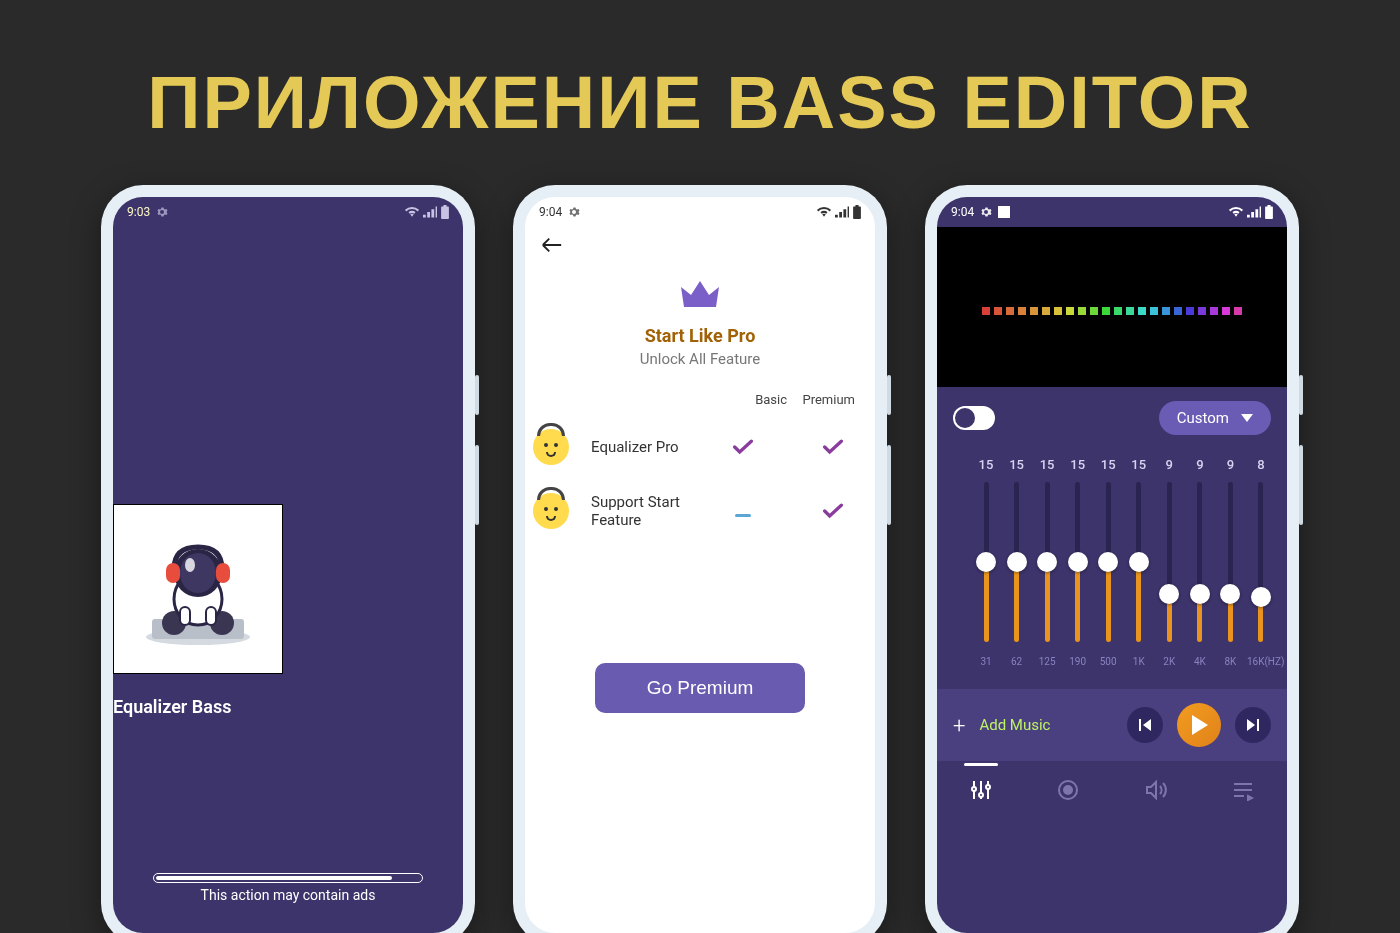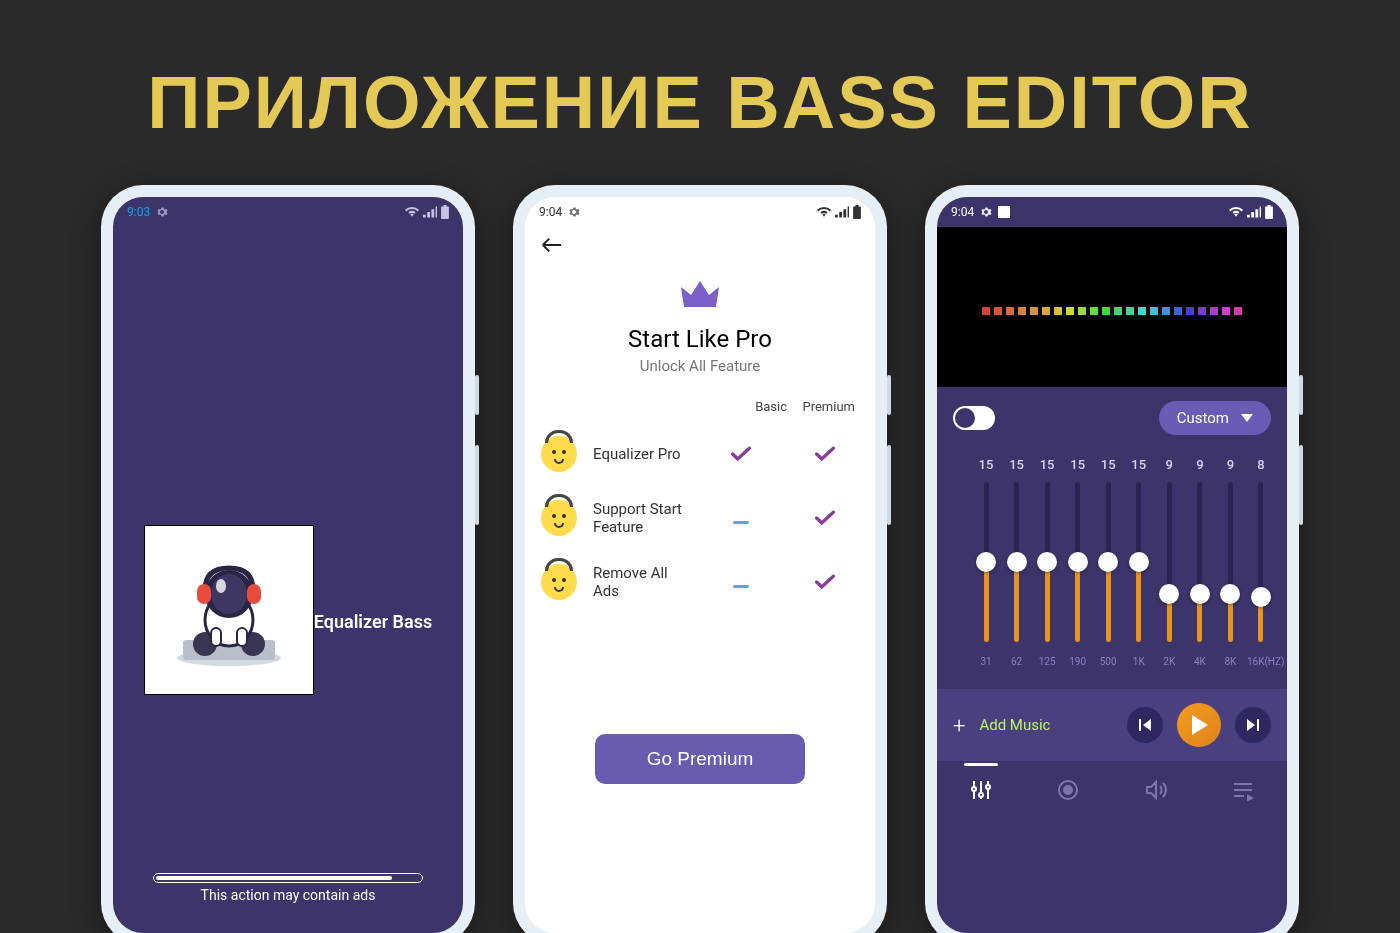--- a/index.html
+++ b/index.html
@@ -51,40 +51,40 @@
     align-items: center;
     padding: 0 14px;
     font-size: 12px;
     justify-content: space-between;
   }
   .status-left { display:flex; align-items:center; gap:6px;}
   .status-right { display:flex; align-items:center; gap:4px;}
   .status svg { display:block; }
   
   .s1 { background:#3c346a; color:#fff; display:flex; flex-direction:column;}
-  .s1 .status { color:#0ea5e9; }
-  .s1-body { flex:1; display:flex; flex-direction:row; align-items:center; justify-content:center; padding-top:120px;}
+  .s1 .status { color:#fef9c3; }
+  .s1-body { flex:1; display:flex; flex-direction:column; justify-content:center; padding-top:120px;}
   .logo-box { width:170px; height:170px; background:#fff; border:1px solid #000; display:flex; align-items:center; justify-content:center; }
   .s1-title { color:#fff; font-size:18px; font-weight:600; margin-top:22px;}
   .s1-footer { padding-bottom:30px; display:flex; flex-direction:column; align-items:center; gap:4px;}
   .progress { width:270px; height:10px; border:1px solid #fff; border-radius:6px; position:relative; background:transparent;}
   .progress-fill { position:absolute; left:2px; top:2px; bottom:2px; width:88%; background:#fff; border-radius:4px;}
   .s1-ads { color:#fff; font-size:14px;}
   
   .s2 { background:#fff; color:#222; display:flex; flex-direction:column;}
   .s2 .status { color:#333;}
   .s2-back { padding:10px 16px;}
   .s2-header { text-align:center; margin-top:14px;}
   .crown { display:inline-block; margin-bottom:10px;}
-  .s2-title { font-size:24px; font-weight:400; color:#000000;}
+  .s2-title { font-size:18px; font-weight:700; color:#a16207;}
   .s2-sub { font-size:15px; color:#777; margin-top:4px;}
   .plan-head { display:flex; padding:24px 20px 8px; font-size:13px; color:#444;}
   .plan-head .lbl { flex:1;}
   .plan-head .col { width:68px; text-align:right;}
-  .feat { display:flex; align-items:center; padding:14px 16px; gap:16px;}
+  .feat { display:flex; align-items:center; padding:14px 8px; gap:22px;}
   .feat-icon { width:36px; height:36px; background:#ffdb4d; border-radius:50%; position:relative; flex-shrink:0;}
   .feat-icon::before { content:""; position:absolute; top:-6px; left:4px; right:4px; height:10px; border:3px solid #444; border-bottom:none; border-radius:14px 14px 0 0;}
   .feat-icon .eyes { position:absolute; top:14px; left:0; right:0; display:flex; justify-content:center; gap:6px;}
   .feat-icon .eyes span { width:4px; height:4px; background:#333; border-radius:50%;}
   .feat-icon .mouth { position:absolute; bottom:8px; left:50%; transform:translateX(-50%); width:10px; height:5px; border:2px solid #333; border-top:none; border-radius:0 0 10px 10px;}
   .feat-label { flex:1; font-size:15px; color:#333;}
   .feat .col { width:68px; display:flex; justify-content:center;}
   .check svg { display:block;}
   .dash { width:16px; height:3px; background:#5aa7d6; border-radius:2px; margin-top:8px;}
   .go-premium { margin:120px auto 0; width:210px; height:50px; background:#685bb0; color:#fff; border:none; border-radius:10px; font-size:19px; cursor:pointer;}
@@ -259,40 +259,20 @@
               <span class="dash"></span>
             </div>
     <div class="col">
               <span class="check">
                 <svg width="20" height="16" viewBox="0 0 24 18" fill="none" stroke="#8a3c9e" stroke-width="4" stroke-linecap="round">
                   <path d="M2 9l6 6L22 2"></path>
                 </svg>
               </span>
             </div>
           </div>
-          <div class="feat">
-            <div class="feat-icon">
-              <div class="eyes">
-                <span></span>
-                <span></span>
-              </div>
-              <div class="mouth"></div>
-            </div>
-    <div class="feat-label">Remove All Ads</div>
-    <div class="col">
-              <span class="dash"></span>
-            </div>
-    <div class="col">
-              <span class="check">
-                <svg width="20" height="16" viewBox="0 0 24 18" fill="none" stroke="#8a3c9e" stroke-width="4" stroke-linecap="round">
-                  <path d="M2 9l6 6L22 2"></path>
-                </svg>
-              </span>
-            </div>
-          </div>
         </div>
       <button class="go-premium">Go Premium</button>
     </div>
   </div>
 
   <div class="phone">
     <div class="phone-btn-r1"></div>
       <div class="phone-btn-r2"></div>
     <div class="screen s3">
       <div class="status">

